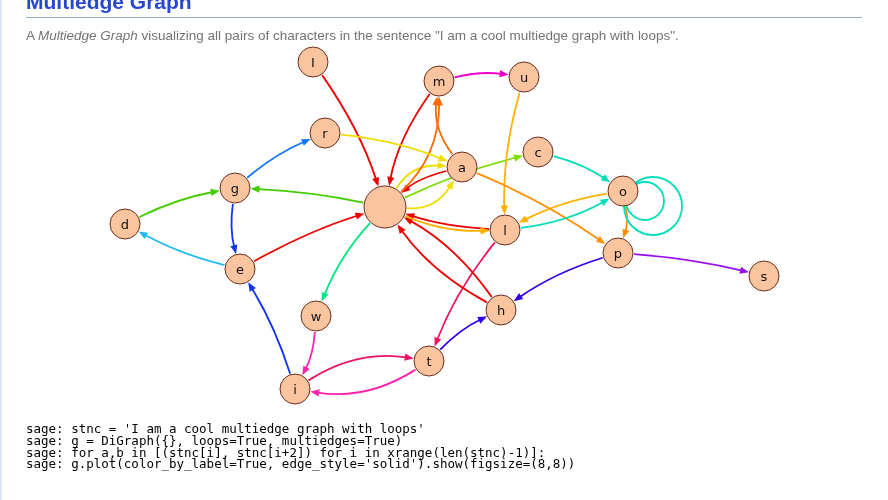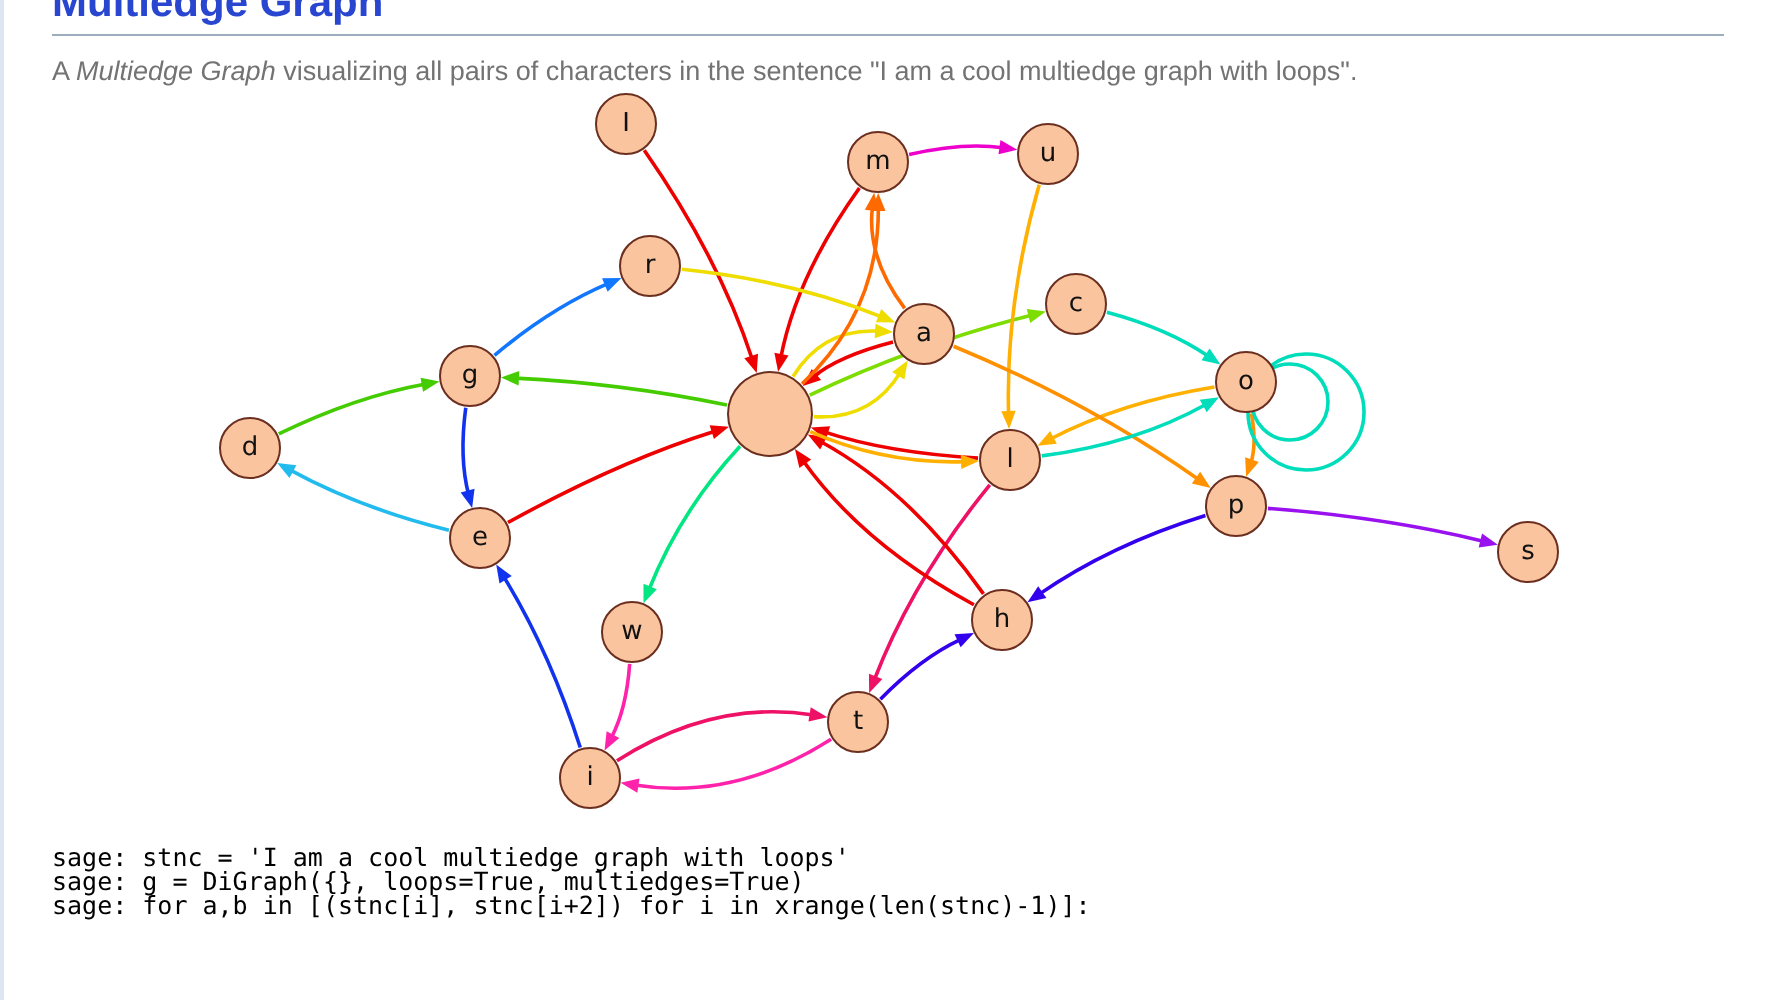--- a/index.html
+++ b/index.html
@@ -173,14 +173,14 @@
       </g>
       <g>
         <circle cx="427" cy="316" r="15" fill="#f9c49e" stroke="#6b2e1f" stroke-width="1"></circle>
         <text x="427" y="316" text-anchor="middle" dominant-baseline="central" class="node-label">t</text>
       </g>
       <g>
         <circle cx="293" cy="344" r="15" fill="#f9c49e" stroke="#6b2e1f" stroke-width="1"></circle>
         <text x="293" y="344" text-anchor="middle" dominant-baseline="central" class="node-label">i</text>
       </g>
     </svg>
-  <pre class="code"><div>sage: stnc = 'I am a cool multiedge graph with loops'</div><div>sage: g = DiGraph({}, loops=True, multiedges=True)</div><div>sage: for a,b in [(stnc[i], stnc[i+2]) for i in xrange(len(stnc)-1)]:</div></pre>
+  <pre class="code"><div>sage: stnc = 'I am a cool multiedge graph with loops'</div><div>sage: g = DiGraph({}, loops=True, multiedges=True)</div><div>sage: for a,b in [(stnc[i], stnc[i+2]) for i in xrange(len(stnc)-1)]:</div><div>sage: g.plot(color_by_label=True, edge_style='solid').show(figsize=(8,8))</div></pre>
 </div>
 
 </body></html>

